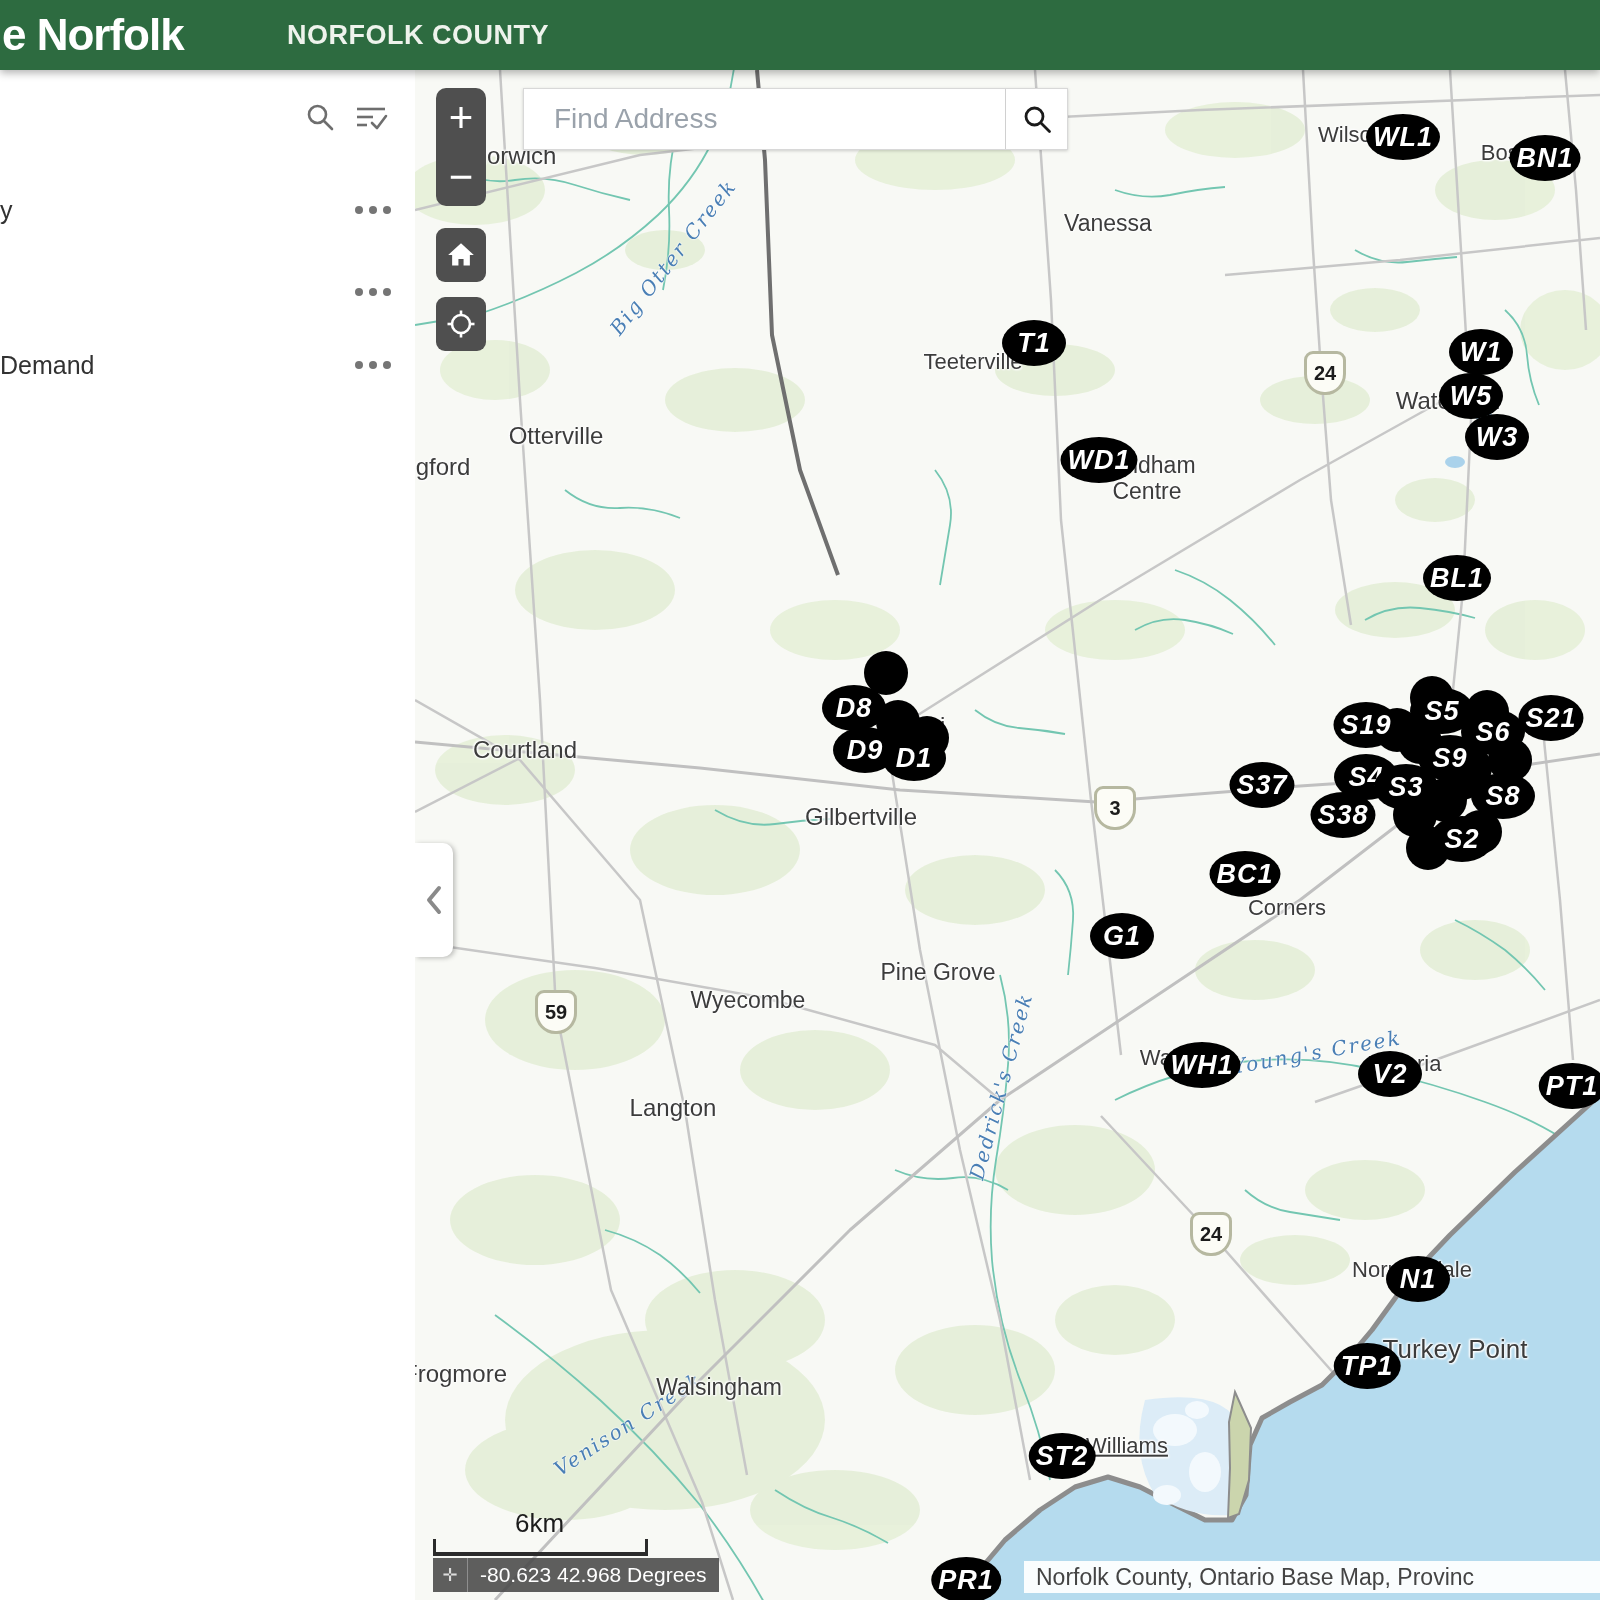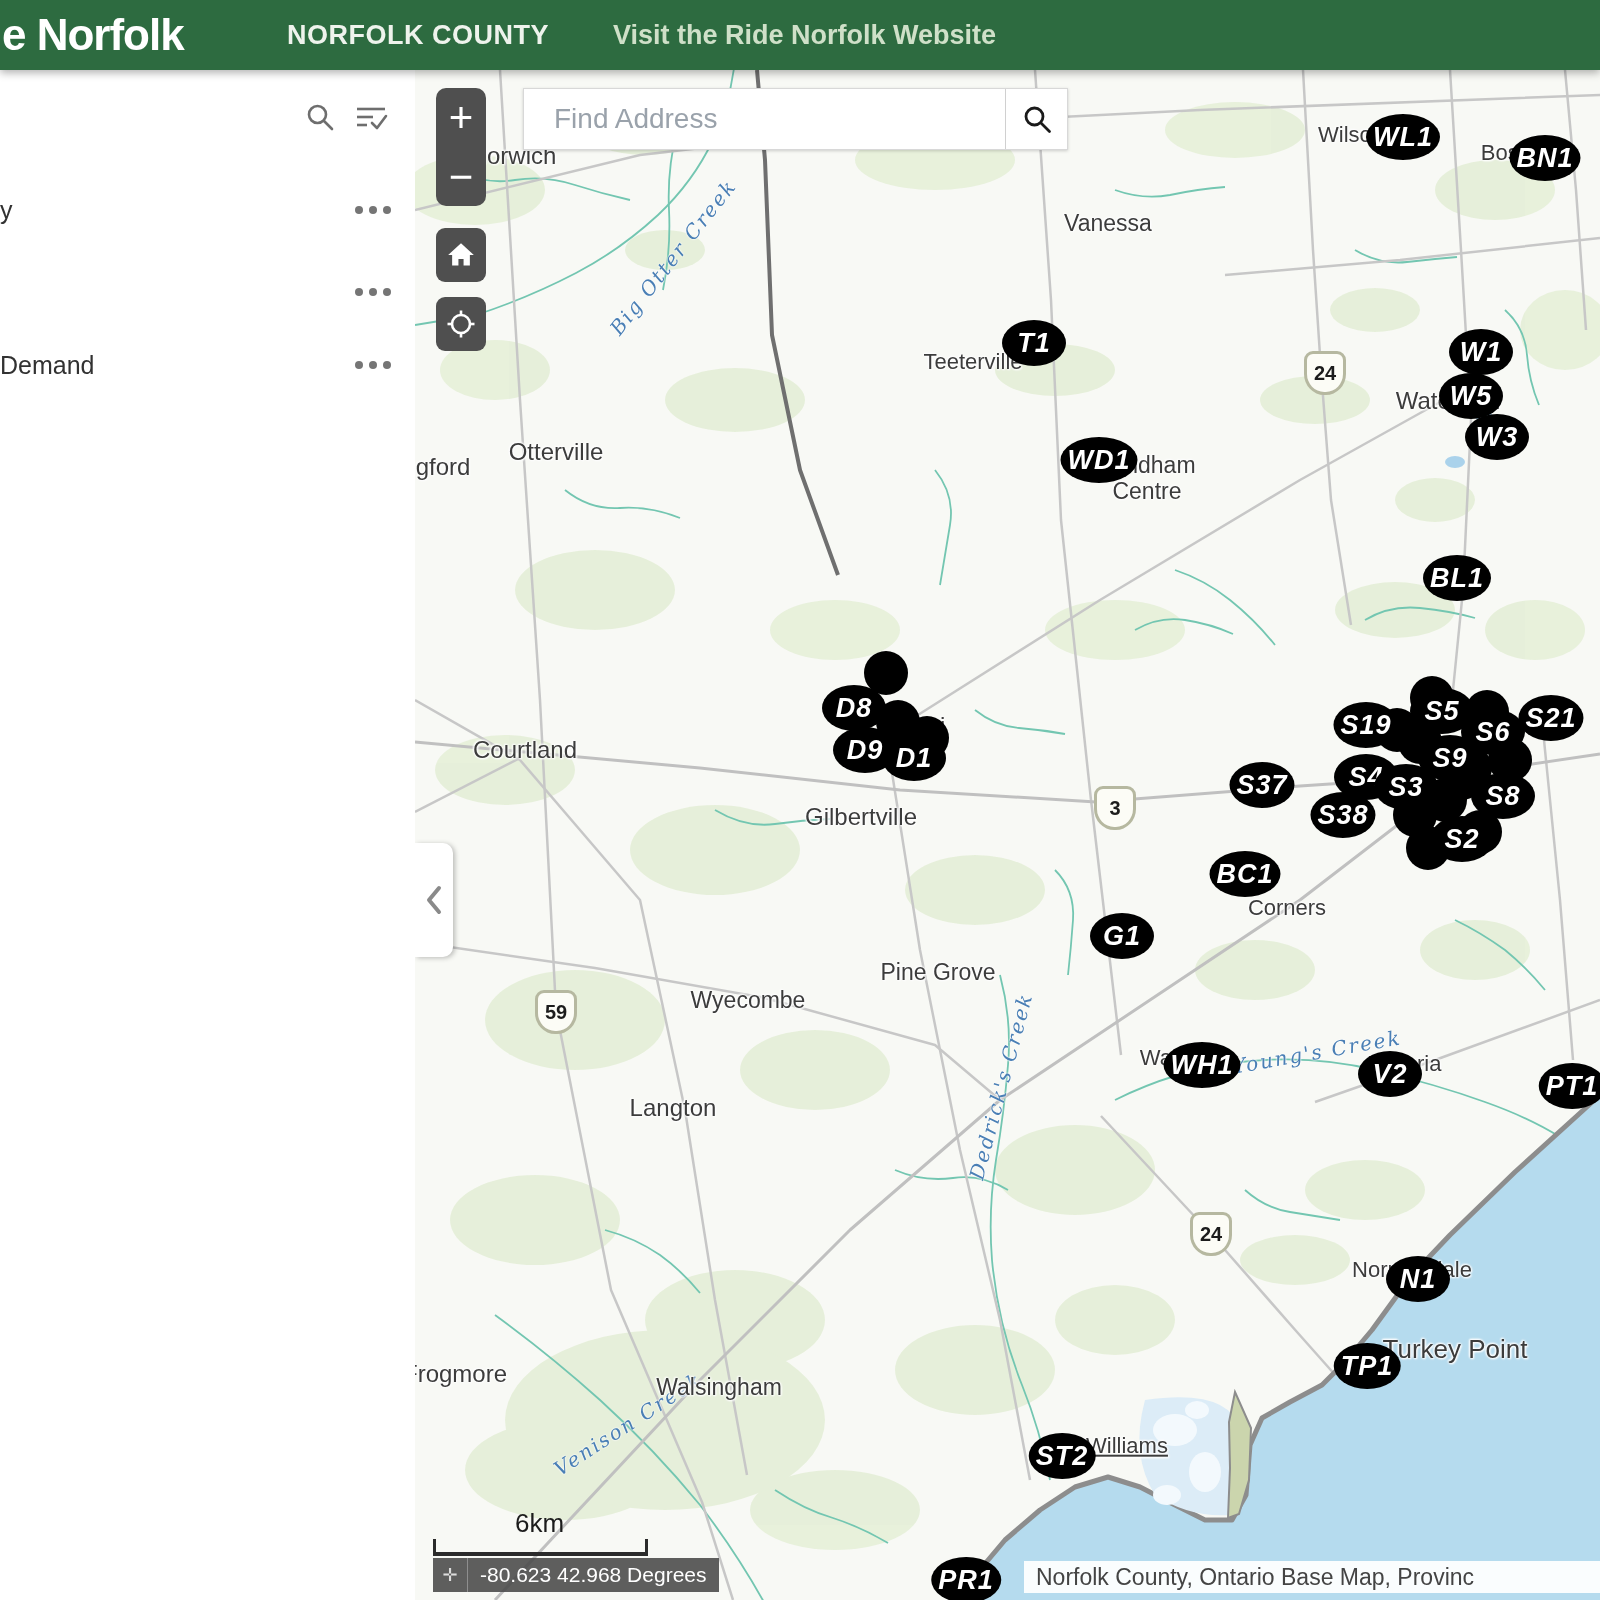--- a/index.html
+++ b/index.html
@@ -70,21 +70,20 @@
           white-space:nowrap;overflow:hidden;}
 </style>
 </head>
 <body>
 
 <div class="app">
 
   <header class="hdr">
     <div class="hdr-logo">e Norfolk</div>
     <div class="hdr-county">NORFOLK COUNTY</div>
-    <a class="hdr-link">Visit the Ride Norfolk Website</a>
   </header>
 
   <aside class="sidebar">
     <div class="sb-tools">
       <span>
         <svg width="30" height="30" viewBox="0 0 30 30">
             <circle cx="12.5" cy="12.5" r="8.5" fill="none" stroke="#6e6e6e" stroke-width="2.6"></circle>
             <line x1="19" y1="19" x2="27" y2="27" stroke="#6e6e6e" stroke-width="2.6" stroke-linecap="round"></line>
           </svg>
       </span>
@@ -236,21 +235,21 @@
           <ellipse cx="1068" cy="345" rx="9" ry="6"></ellipse>
       </g>
     </svg>
 
     <div id="overlays">
         <div class="plabel" style="left: 98px; top: 86px; font-size: 24px;">Norwich</div>
         <div class="plabel" style="left: 693px; top: 154px; font-size: 23px;">Vanessa</div>
         <div class="plabel" style="left: 955px; top: 65px; font-size: 22px;">Wilsonville</div>
         <div class="plabel" style="left: 1100px; top: 83px; font-size: 22px;">Boston</div>
         <div class="plabel" style="left: 558px; top: 292px; font-size: 22px;">Teeterville</div>
-        <div class="plabel" style="left: 141px; top: 366px; font-size: 24px; margin-top: 16px;">Otterville</div>
+        <div class="plabel" style="left: 141px; top: 366px; font-size: 24px;">Otterville</div>
         <div class="plabel" style="left: 0px; top: 397px; font-size: 24px;">Springford</div>
         <div class="plabel" style="left: 1033px; top: 331px; font-size: 24px;">Waterford</div>
         <div class="plabel" style="left: 732px; top: 409px; font-size: 23px;">Windham
 Centre</div>
         <div class="plabel" style="left: 110px; top: 680px; font-size: 24px;">Courtland</div>
         <div class="plabel" style="left: 503px; top: 656px; font-size: 24px;">Delhi</div>
         <div class="plabel" style="left: 446px; top: 747px; font-size: 24px;">Gilbertville</div>
         <div class="plabel" style="left: 872px; top: 838px; font-size: 22px; text-align: center;">Corners</div>
         <div class="plabel" style="left: 523px; top: 903px; font-size: 23px;">Pine Grove</div>
         <div class="plabel" style="left: 333px; top: 931px; font-size: 23px;">Wyecombe</div>

